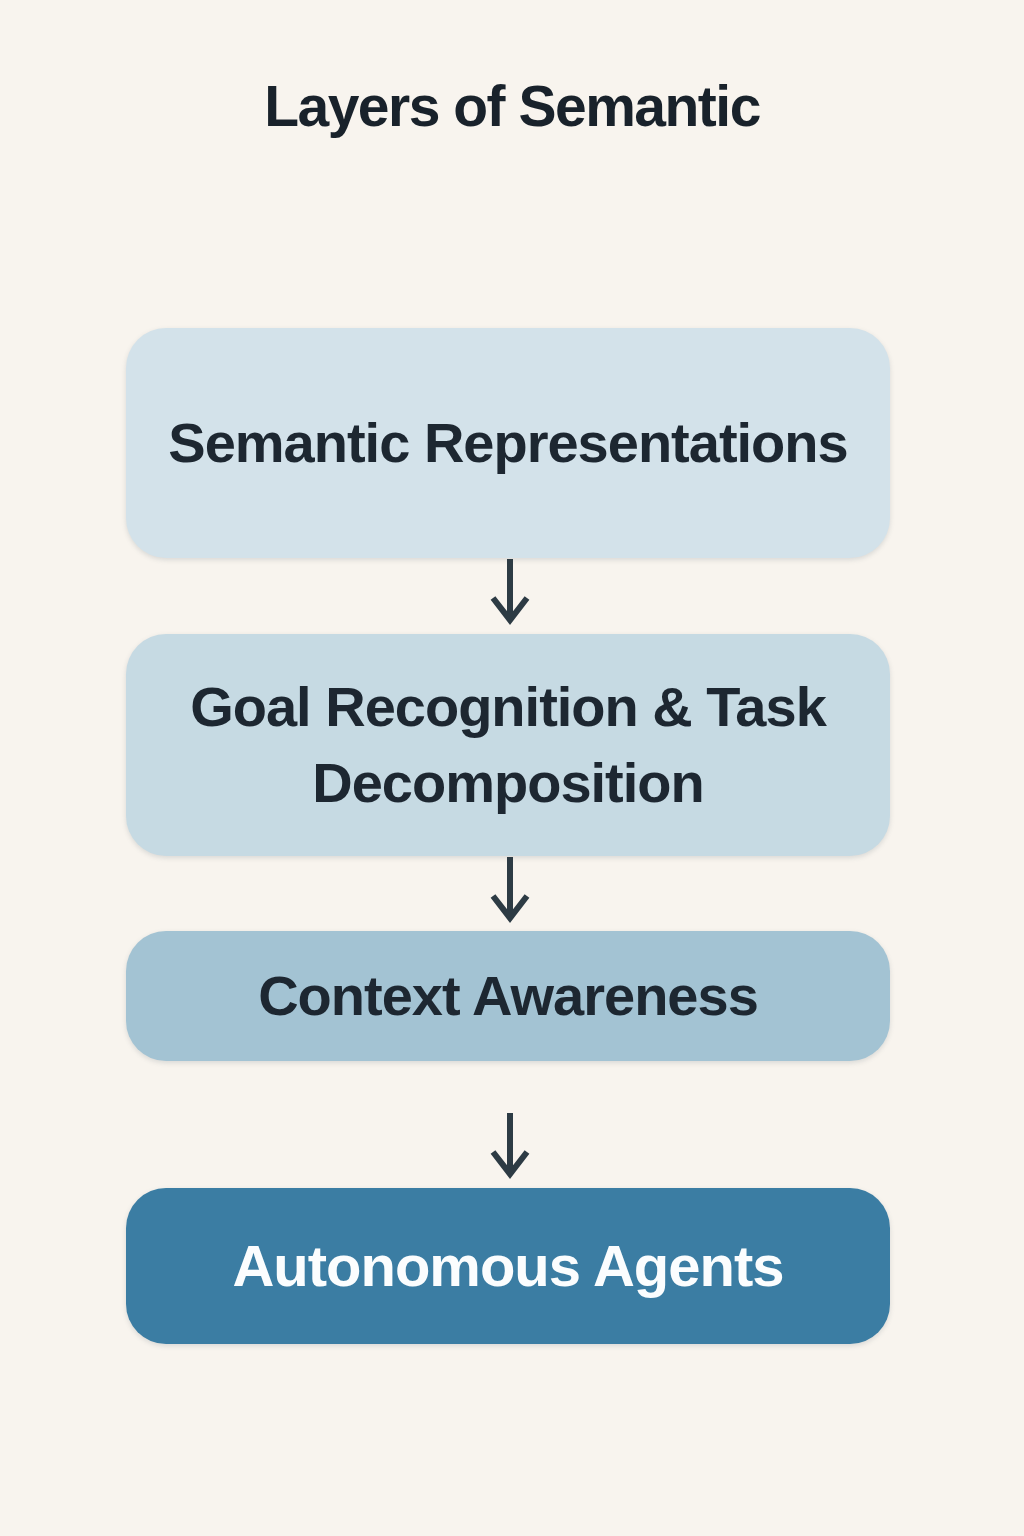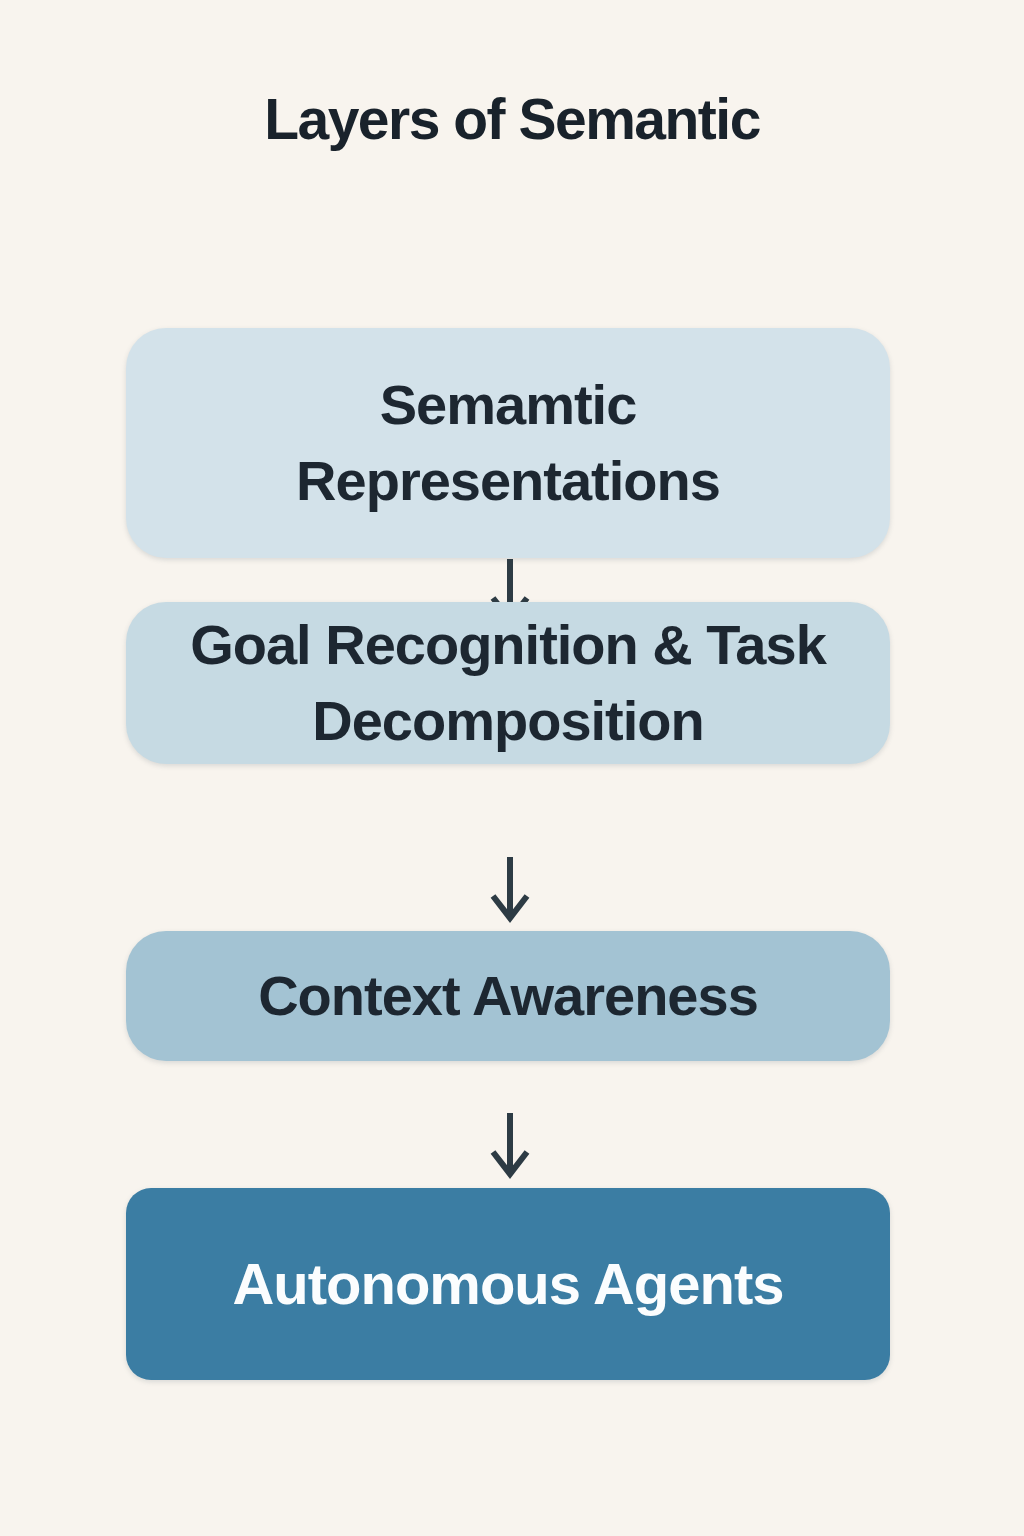--- a/index.html
+++ b/index.html
@@ -10,21 +10,21 @@
   .page {
     position: relative;
     width: 1024px;
     height: 1536px;
     overflow: hidden;
     background: #f8f4ee;
     font-family: "Liberation Sans", "DejaVu Sans", sans-serif;
   }
   .title {
     position: absolute;
-    top: 84px;
+    top: 71px;
     left: 0;
     right: 0;
     margin: 0;
     text-align: center;
     font-size: 57px;
     font-weight: 700;
     line-height: 1.25;
     letter-spacing: -1.5px;
     color: #19222b;
   }
@@ -41,44 +41,44 @@
     box-sizing: border-box;
     padding: 20px 42px;
     font-size: 56px;
     font-weight: 700;
     letter-spacing: -1px;
     line-height: 1.35;
     color: #1d2731;
     box-shadow: 0 2px 5px rgba(96, 110, 120, 0.20);
   }
   .box-1 { top: 328px;  height: 230px; }
-  .box-2 { top: 602px;  height: 162px; }
+  .box-2 { top: 634px;  height: 222px; }
   .box-3 { top: 931px;  height: 130px; }
-  .box-4 { top: 1188px; height: 192px; font-size: 58px; border-radius: 25px; }
+  .box-4 { top: 1188px; height: 156px; font-size: 58px; }
   .arrow {
     position: absolute;
     left: 488px;
     width: 44px;
     height: 70px;
   }
   .arrow-1 { top: 558px; }
   .arrow-2 { top: 856px; }
   .arrow-3 { top: 1112px; }
 </style>
 </head>
 <body style="background: rgb(248, 244, 238);">
 
 <div class="page" style="background: rgb(248, 244, 238);">
 
   <h1 class="title" style="color: rgb(25, 34, 43);">
     <span class="line">Layers of Semantic</span>
   </h1>
 
   <div class="flow-box box-1" style="background: rgb(211, 226, 234); color: rgb(29, 39, 49);">
-    <span>Semamtic Representations</span>
+    <span>Semantic Representations</span>
   </div>
 
   <svg class="arrow arrow-1" viewBox="0 0 44 70">
     <path d="M22 1 L22 58 M5 40 L22 62 L39 40" fill="none" stroke-width="6" stroke-linejoin="miter" stroke-linecap="butt" stroke="#2d3b44"></path>
   </svg>
 
   <div class="flow-box box-2" style="background: rgb(198, 218, 227); color: rgb(29, 39, 49);">
     <span>Goal Recognition &amp; Task Decomposition</span>
   </div>
 

